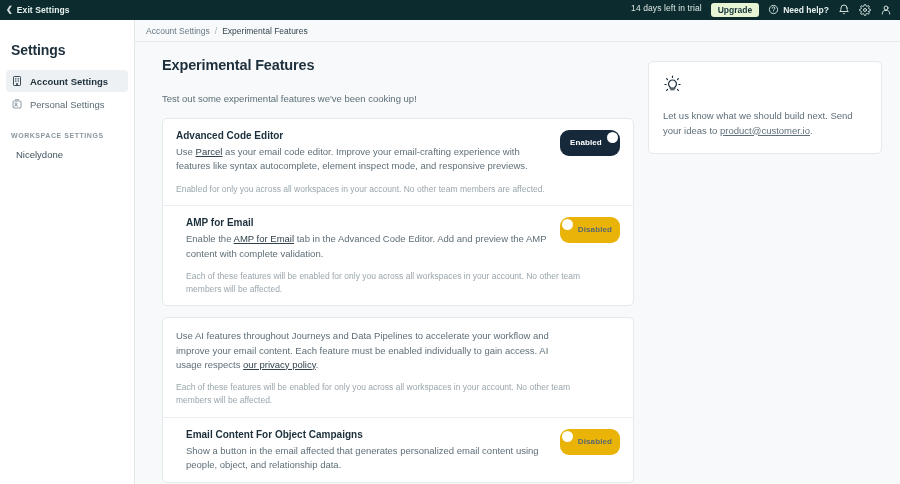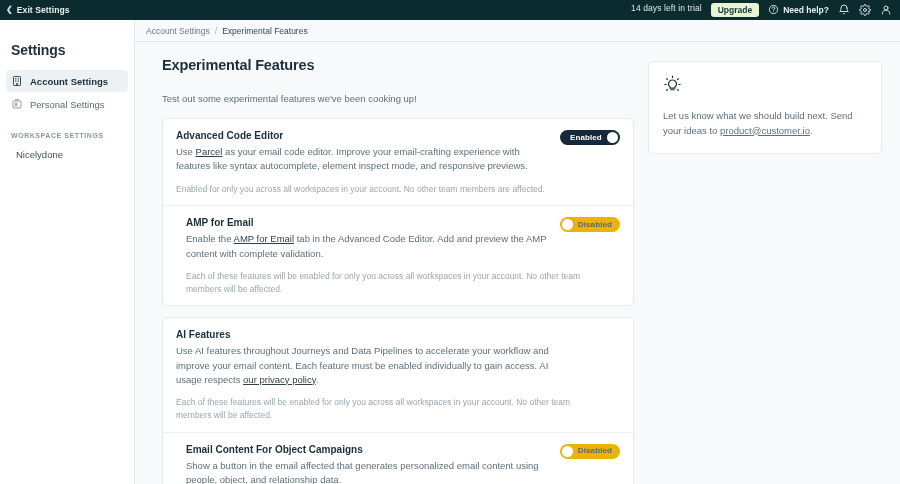--- a/index.html
+++ b/index.html
@@ -215,21 +215,21 @@
     color: #5f6f79;
     text-decoration: underline;
     cursor: pointer;
   }
   .feature-desc .lnk.strong { color: #31424c; }
 
   
   .toggle {
     flex: 0 0 auto;
     width: 60px;
-    height: 15px;
+    height: 26px;
     border-radius: 9px;
     position: relative;
     cursor: pointer;
     display: flex;
     align-items: center;
     user-select: none;
   }
   .toggle .knob {
     position: absolute;
     width: 11px;
@@ -394,21 +394,20 @@
                     <span class="knob"></span>
                   </div>
                 </div>
                 <div class="feature-note">Each of these features will be enabled for only you across all workspaces in your account. No other team members will be affected.</div>
               </div>
             </div>
             <div class="card">
               <div class="feature-block">
                 <div class="feature-head">
                   <div class="feature-text">
-                    <div class="feature-title">AI Features</div>
                     <div class="feature-desc"><span>Use AI features throughout Journeys and Data Pipelines to accelerate your workflow and improve your email content. Each feature must be enabled individually to gain access. AI usage respects </span><span class="lnk strong">our privacy policy</span><span>.</span></div>
                   </div>
                 </div>
                 <div class="feature-note">Each of these features will be enabled for only you across all workspaces in your account. No other team members will be affected.</div>
               </div>
               <div class="feature-block nested">
                 <div class="feature-head">
                   <div class="feature-text">
                     <div class="feature-title">Email Content For Object Campaigns</div>
                     <div class="feature-desc"><span>Show a button in the email affected that generates personalized email content using people, object, and relationship data.</span></div>

